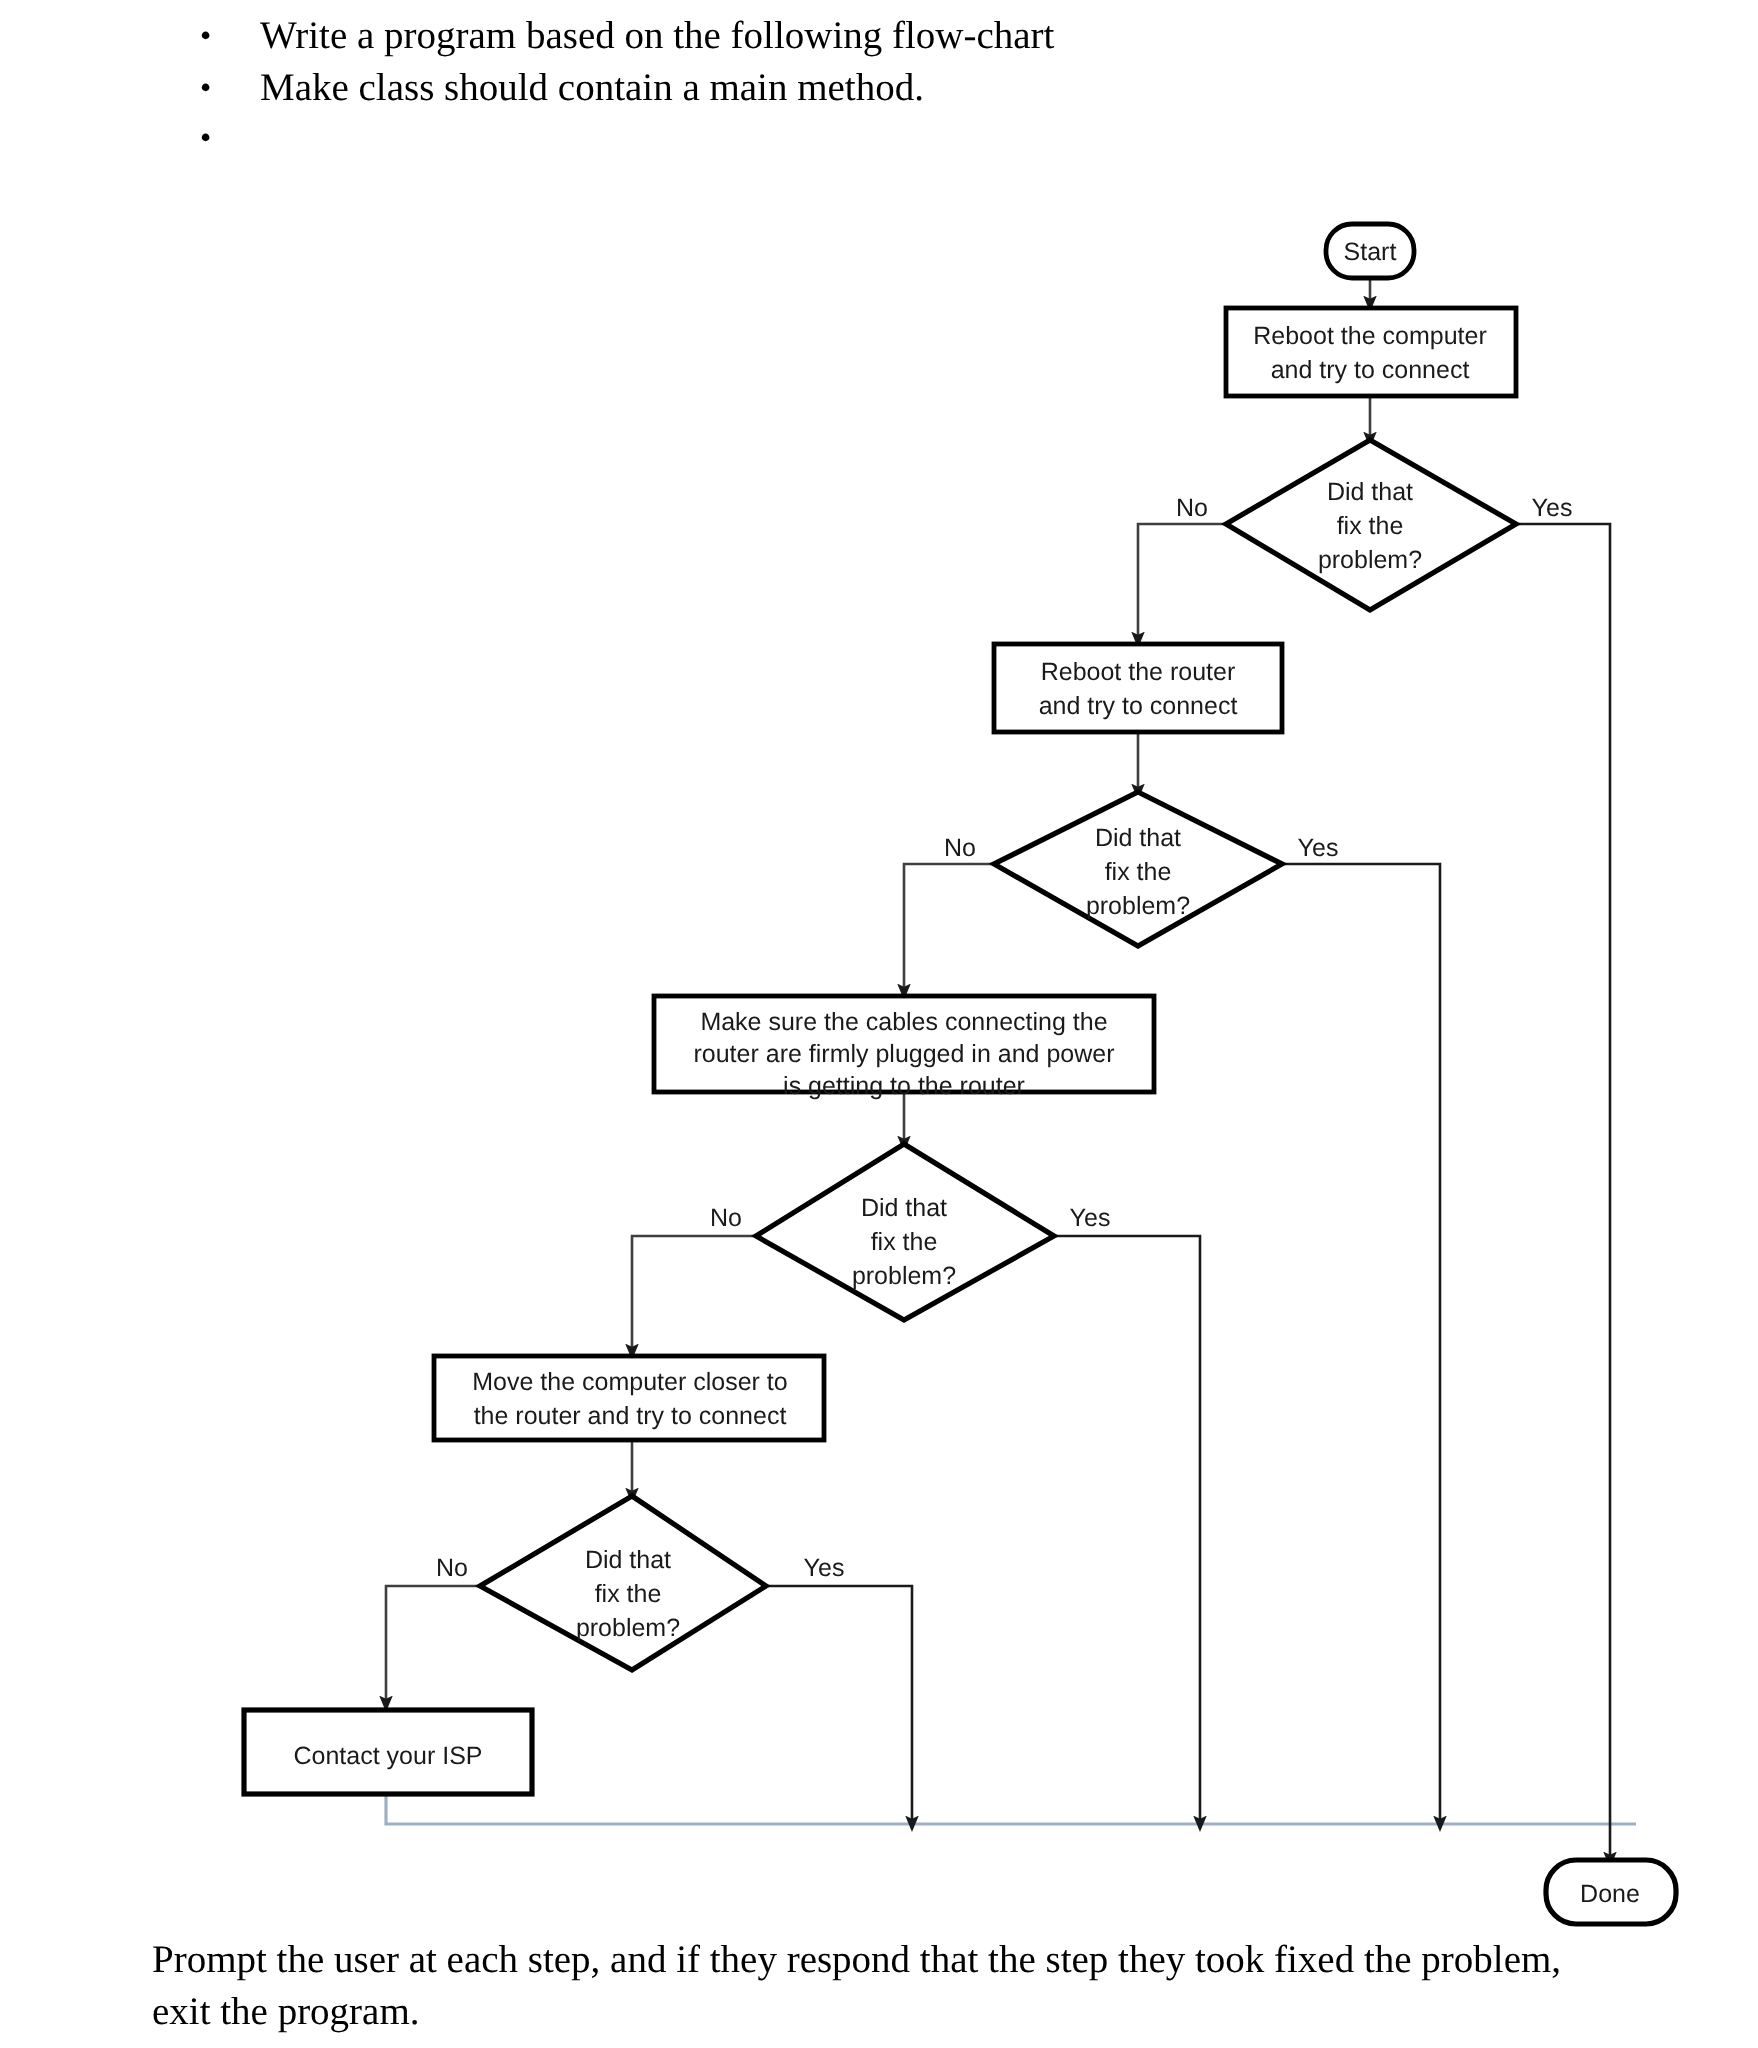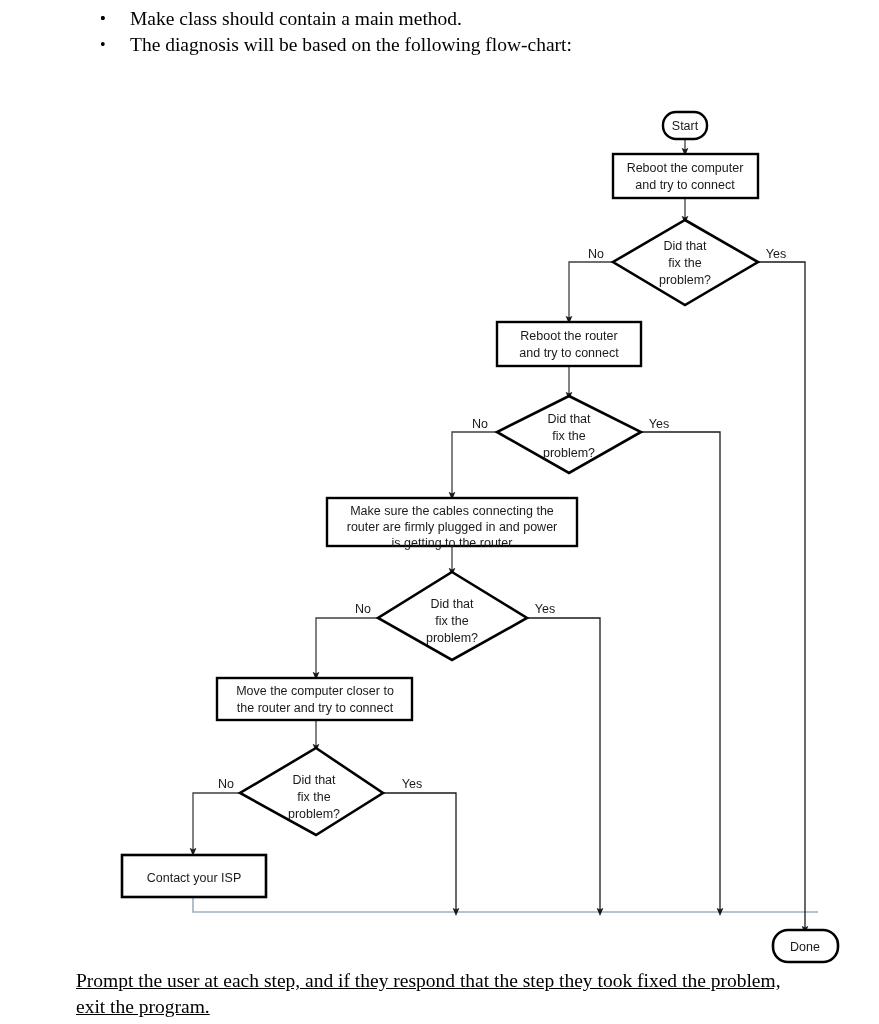--- a/index.html
+++ b/index.html
@@ -54,44 +54,43 @@
   .footer-note {
     position: absolute;
     left: 76px;
     top: 968px;
     width: 720px;
     margin: 0;
     font-family: "Liberation Serif", serif;
     font-size: 19.5px;
     line-height: 25.5px;
     color: #000;
-    text-decoration: underline;
   }
   svg text {
     font-family: "Liberation Sans", sans-serif;
     fill: #1a1a1a;
   }
   .node-text { font-size: 12.5px; }
   .term-text { font-size: 12.5px; }
   .branch-label { font-size: 12.5px; }
 </style>
 </head>
 <body>
 
 <ul class="bullet-list">
   <li>
     <span class="dot">•</span>
+    <span>Write a program based on the following flow-chart</span>
   </li>
   <li>
     <span class="dot">•</span>
     <span>Make class should contain a main method.</span>
   </li>
   <li>
     <span class="dot">•</span>
-    <span>The diagnosis will be based on the following flow-chart:</span>
   </li>
 </ul>
 
 <div class="chart-wrap">
 <svg width="879" height="865" viewBox="0 0 879 865" xmlns="http://www.w3.org/2000/svg">
   <defs>
     <marker id="arrowBlack" markerWidth="9" markerHeight="9" refX="4.2" refY="4" orient="auto" markerUnits="userSpaceOnUse">
       <path d="M0,0.6 L8.2,4 L0,7.4 L1.6,4 Z" fill="#1a1a1a"></path>
     </marker>
   </defs>

